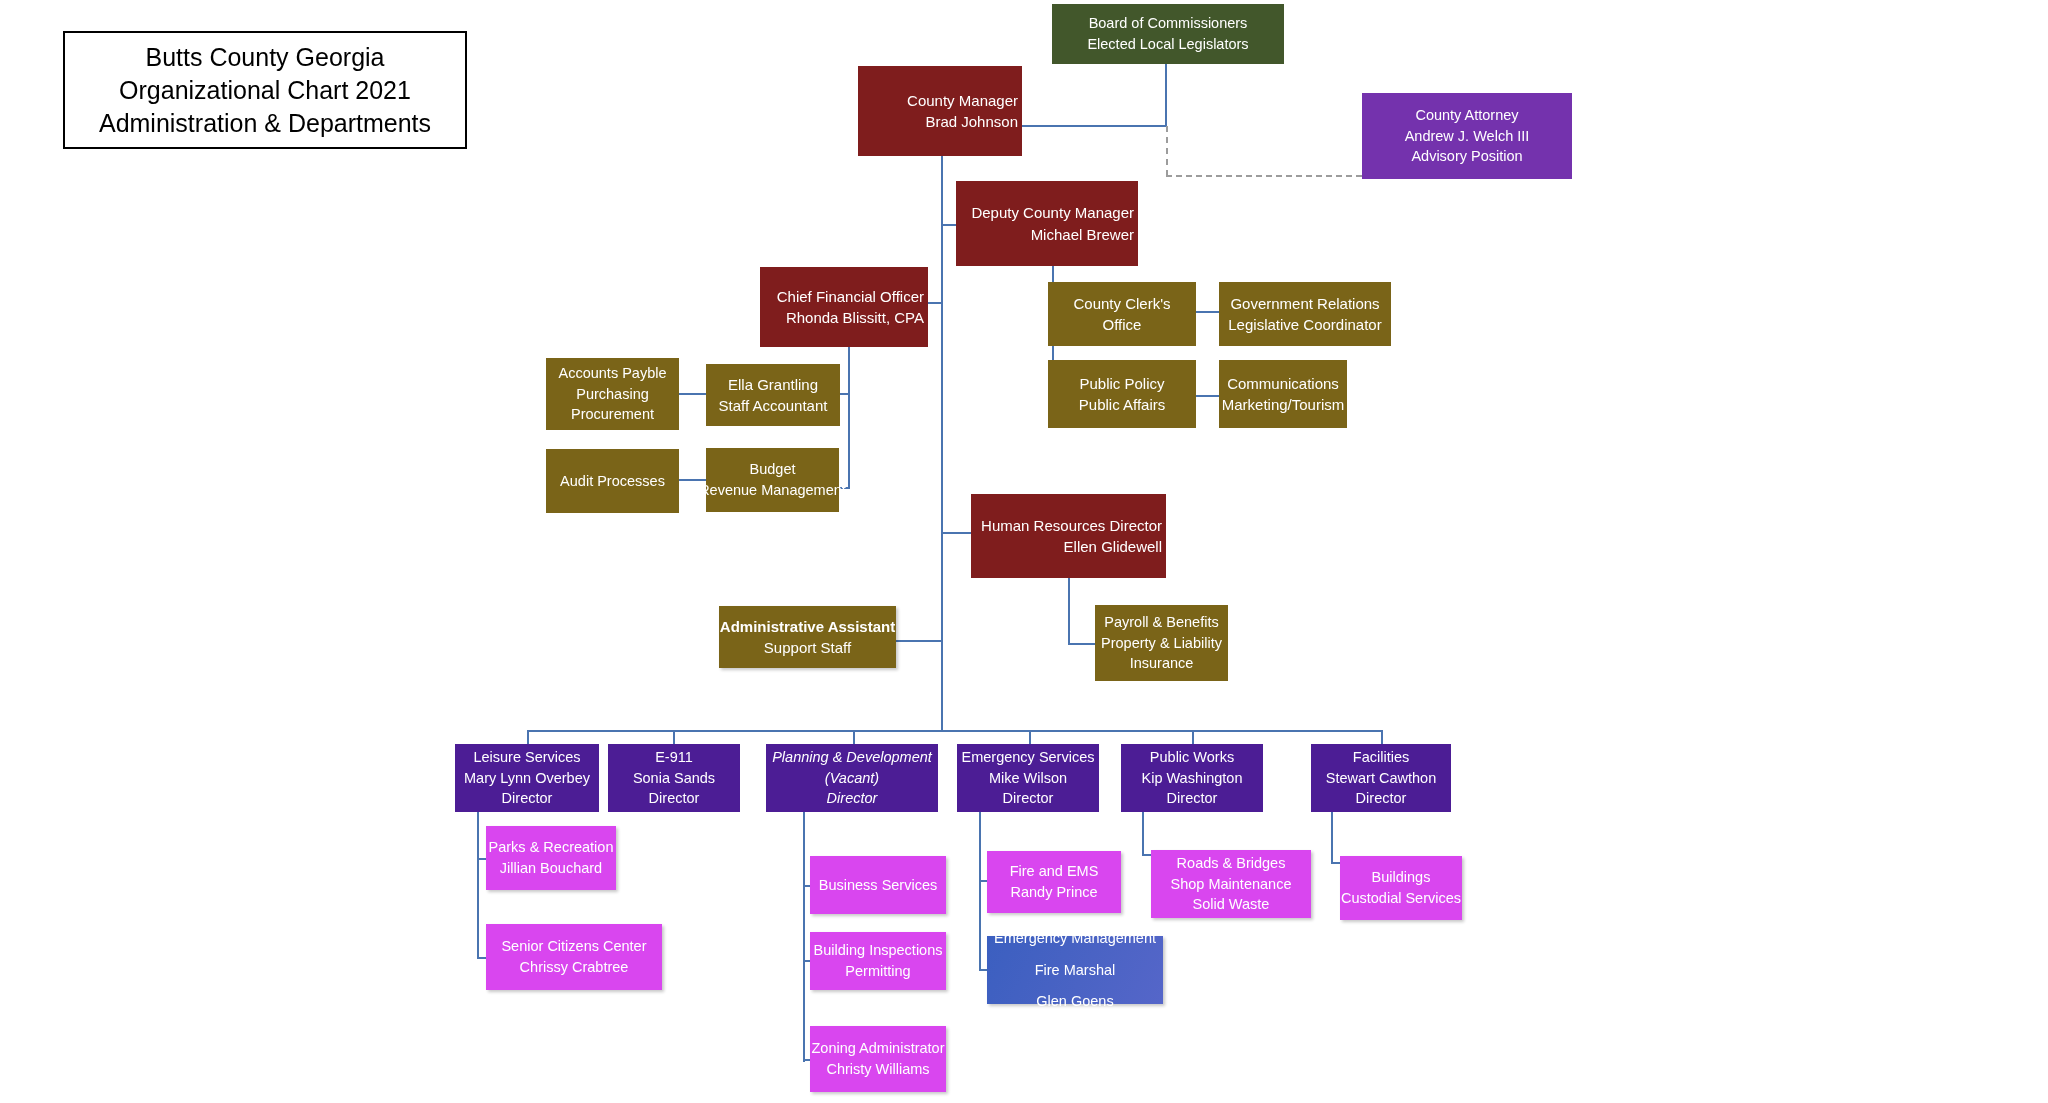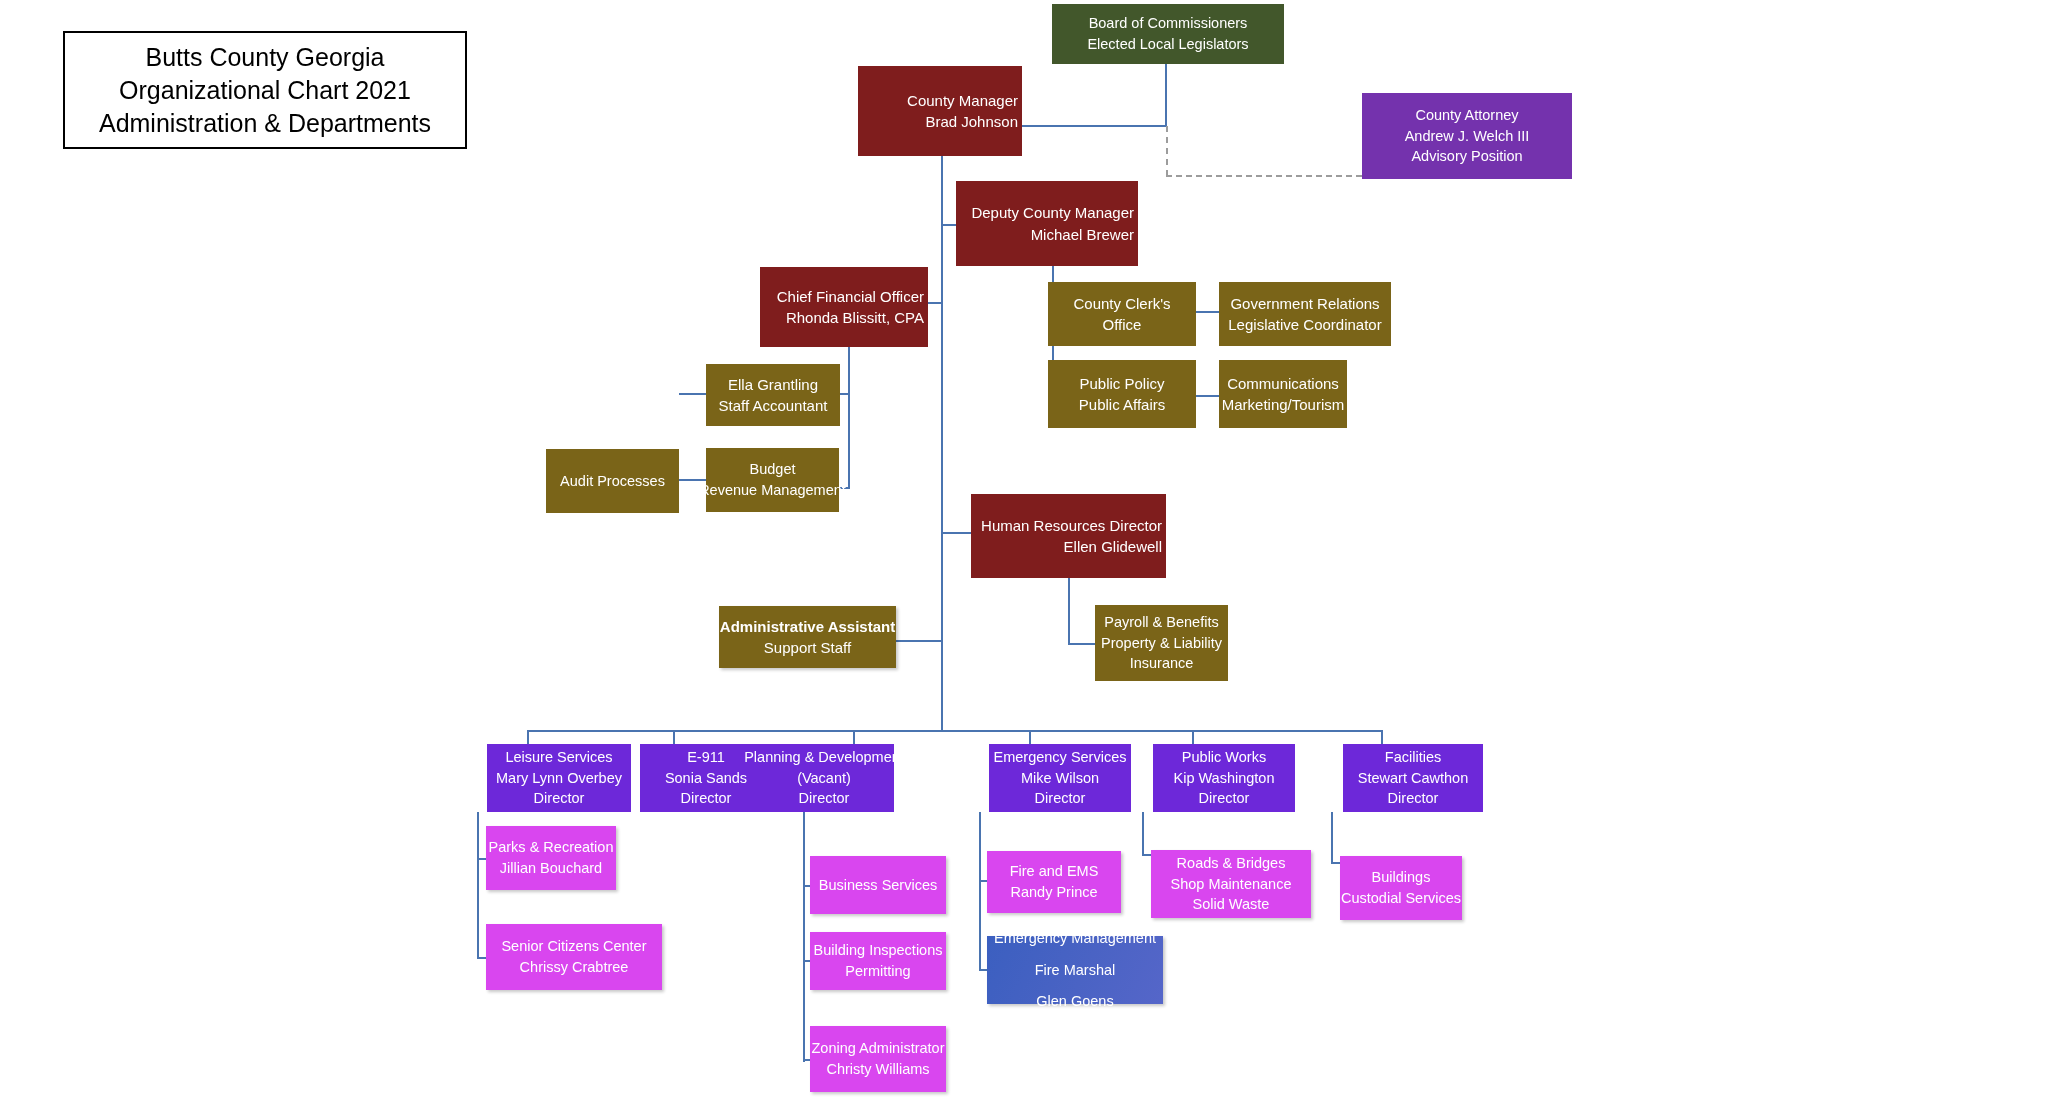--- a/index.html
+++ b/index.html
@@ -58,21 +58,21 @@
   .node .line {
     white-space: nowrap;
     line-height: 1.42;
   }
 
   
   .c-green   { background: #42572b; }
   .c-gold    { background: #7f1d1d; align-items: flex-end; }
   .c-olive   { background: #7a6418; }
   .c-purple  { background: #7432ad; }
-  .c-navy    { background: #6d28d9; margin-left: 32px; }
+  .c-navy    { background: #4c1d95; }
   .c-blue    { background: #d946ef; }
   .c-indigo  { background: linear-gradient(115deg,#3b5fc0 0%,#4a63c4 55%,#5566c9 100%); gap: 11px; }
 
   
   .bold .line { font-weight: 400; }
   .reg  .line { font-weight: 400; }
 
   
   .fs-14 .line { font-size: 14.5px; }
   .fs-15 .line { font-size: 15px; }
@@ -218,20 +218,25 @@
   <div class="node c-gold bold fs-15" style="left:760px; top:267px; width:168px; height:80px;">
     <div class="line">Chief Financial Officer</div>
     <div class="line">Rhonda Blissitt, CPA</div>
   </div>
 
   <div class="node c-olive bold fs-15" style="left:706px; top:364px; width:134px; height:62px;">
     <div class="line">Ella Grantling</div>
     <div class="line">Staff Accountant</div>
   </div>
 
+  <div class="node c-olive reg fs-14" style="left:546px; top:358px; width:133px; height:72px;">
+    <div class="line">Accounts Payble</div>
+    <div class="line">Purchasing</div>
+    <div class="line">Procurement</div>
+  </div>
 
   <div class="node c-olive reg fs-14" style="left:706px; top:448px; width:133px; height:64px;">
     <div class="line">Budget</div>
     <div class="line">Revenue Management</div>
   </div>
 
   <div class="node c-olive reg fs-14" style="left:546px; top:449px; width:133px; height:64px;">
     <div class="line">Audit Processes</div>
   </div>
 
@@ -256,21 +261,21 @@
     <div class="line">Mary Lynn Overbey</div>
     <div class="line">Director</div>
   </div>
 
   <div class="node c-navy reg fs-14" style="left:608px; top:744px; width:132px; height:68px;">
     <div class="line">E-911</div>
     <div class="line">Sonia Sands</div>
     <div class="line">Director</div>
   </div>
 
-  <div class="node c-navy reg fs-14" style="left:722px; top:744px; width:140px; height:68px;">
+  <div class="node c-navy reg fs-14" style="left:766px; top:744px; width:172px; height:68px;font-style:italic;">
     <div class="line">Planning &amp; Development</div>
     <div class="line">(Vacant)</div>
     <div class="line">Director</div>
   </div>
 
   <div class="node c-navy reg fs-14" style="left:957px; top:744px; width:142px; height:68px;">
     <div class="line">Emergency Services</div>
     <div class="line">Mike Wilson</div>
     <div class="line">Director</div>
   </div>

